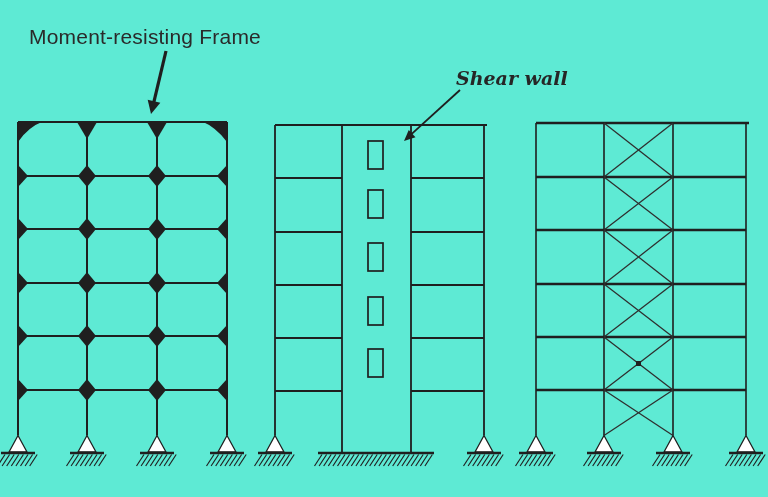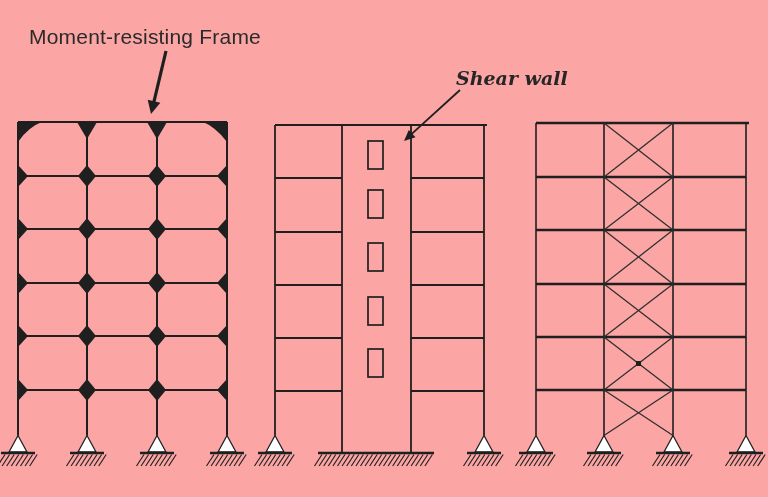--- a/index.html
+++ b/index.html
@@ -1,16 +1,16 @@
 <!DOCTYPE html>
 <html><head>
 <meta charset="utf-8">
 <style>
   html,body{margin:0;padding:0;background:#ffffff;}
-  .stage{position:relative;width:768px;height:497px;background:#fca5a5;overflow:hidden;}
+  .stage{position:relative;width:768px;height:497px;background:#5eead4;overflow:hidden;}
   svg{display:block;}
   .label-sans{
     font-family:"Liberation Sans", sans-serif;
     font-size:21px;
     fill:#2a2a2a;
     letter-spacing:0.2px;
   }
   .label-script{
     font-family:"DejaVu Serif", serif;
     font-style:italic;

